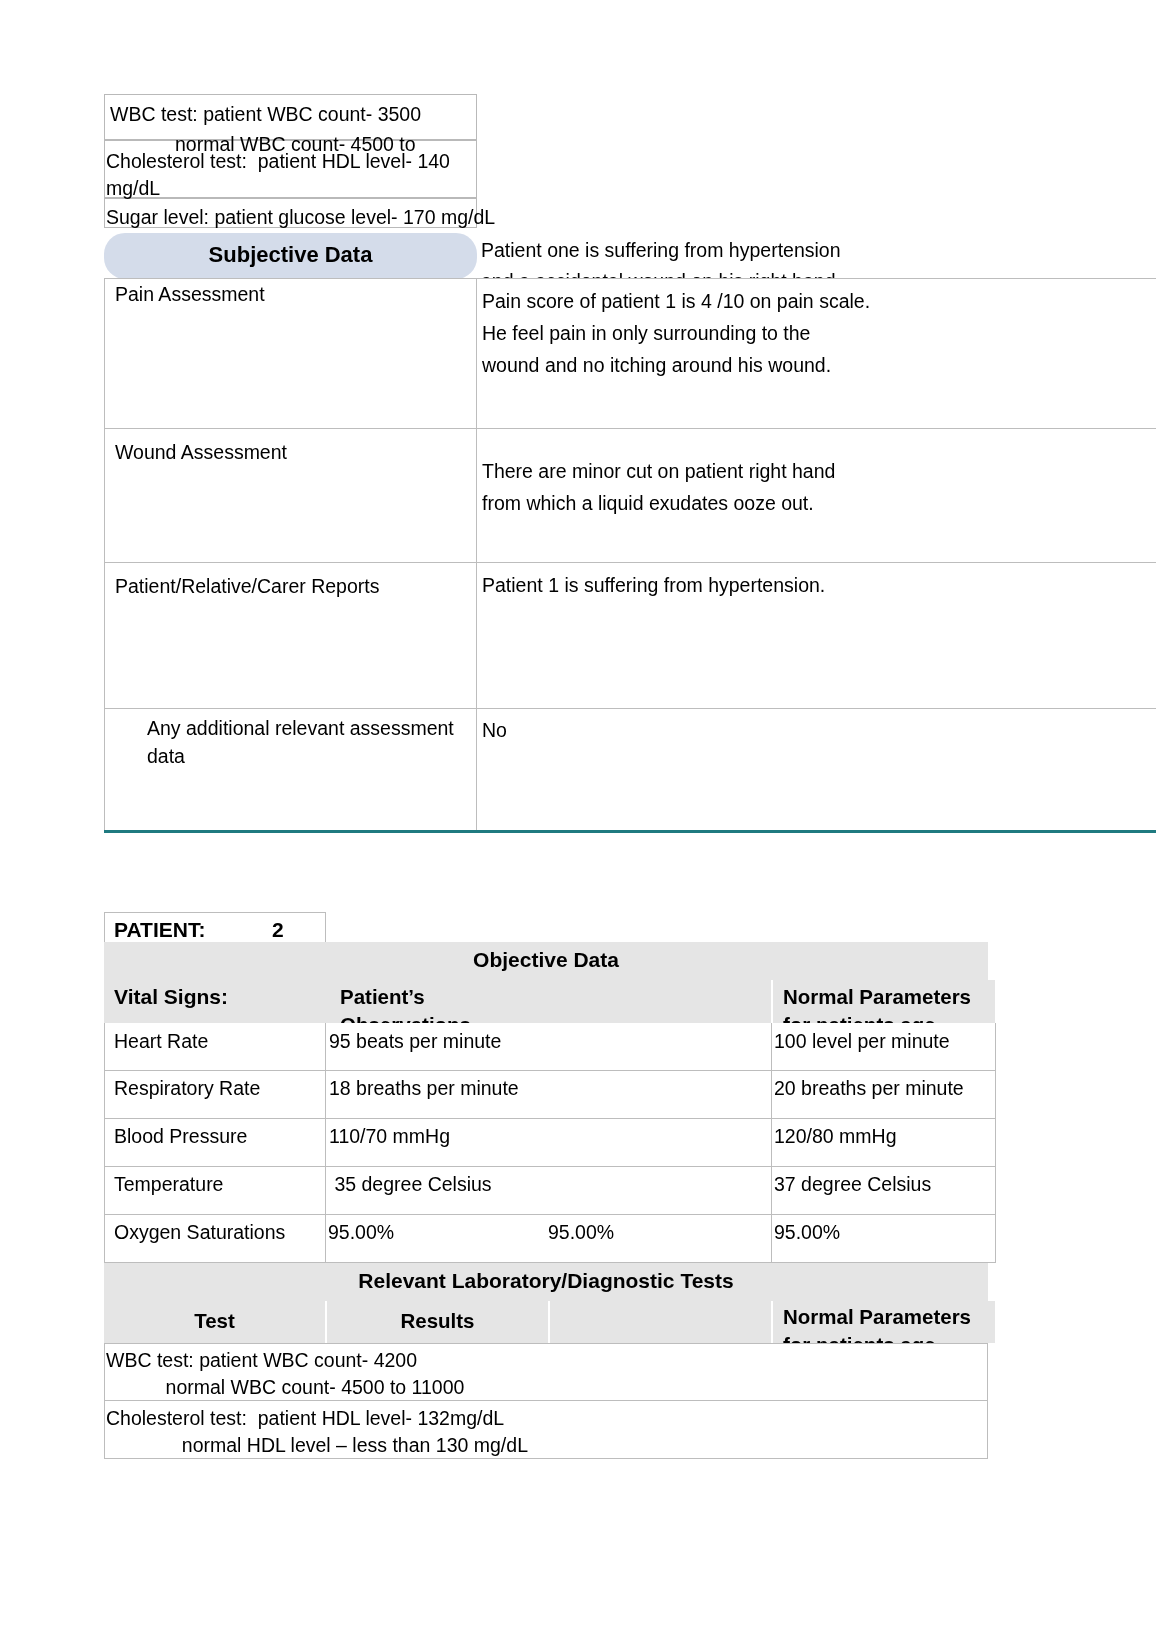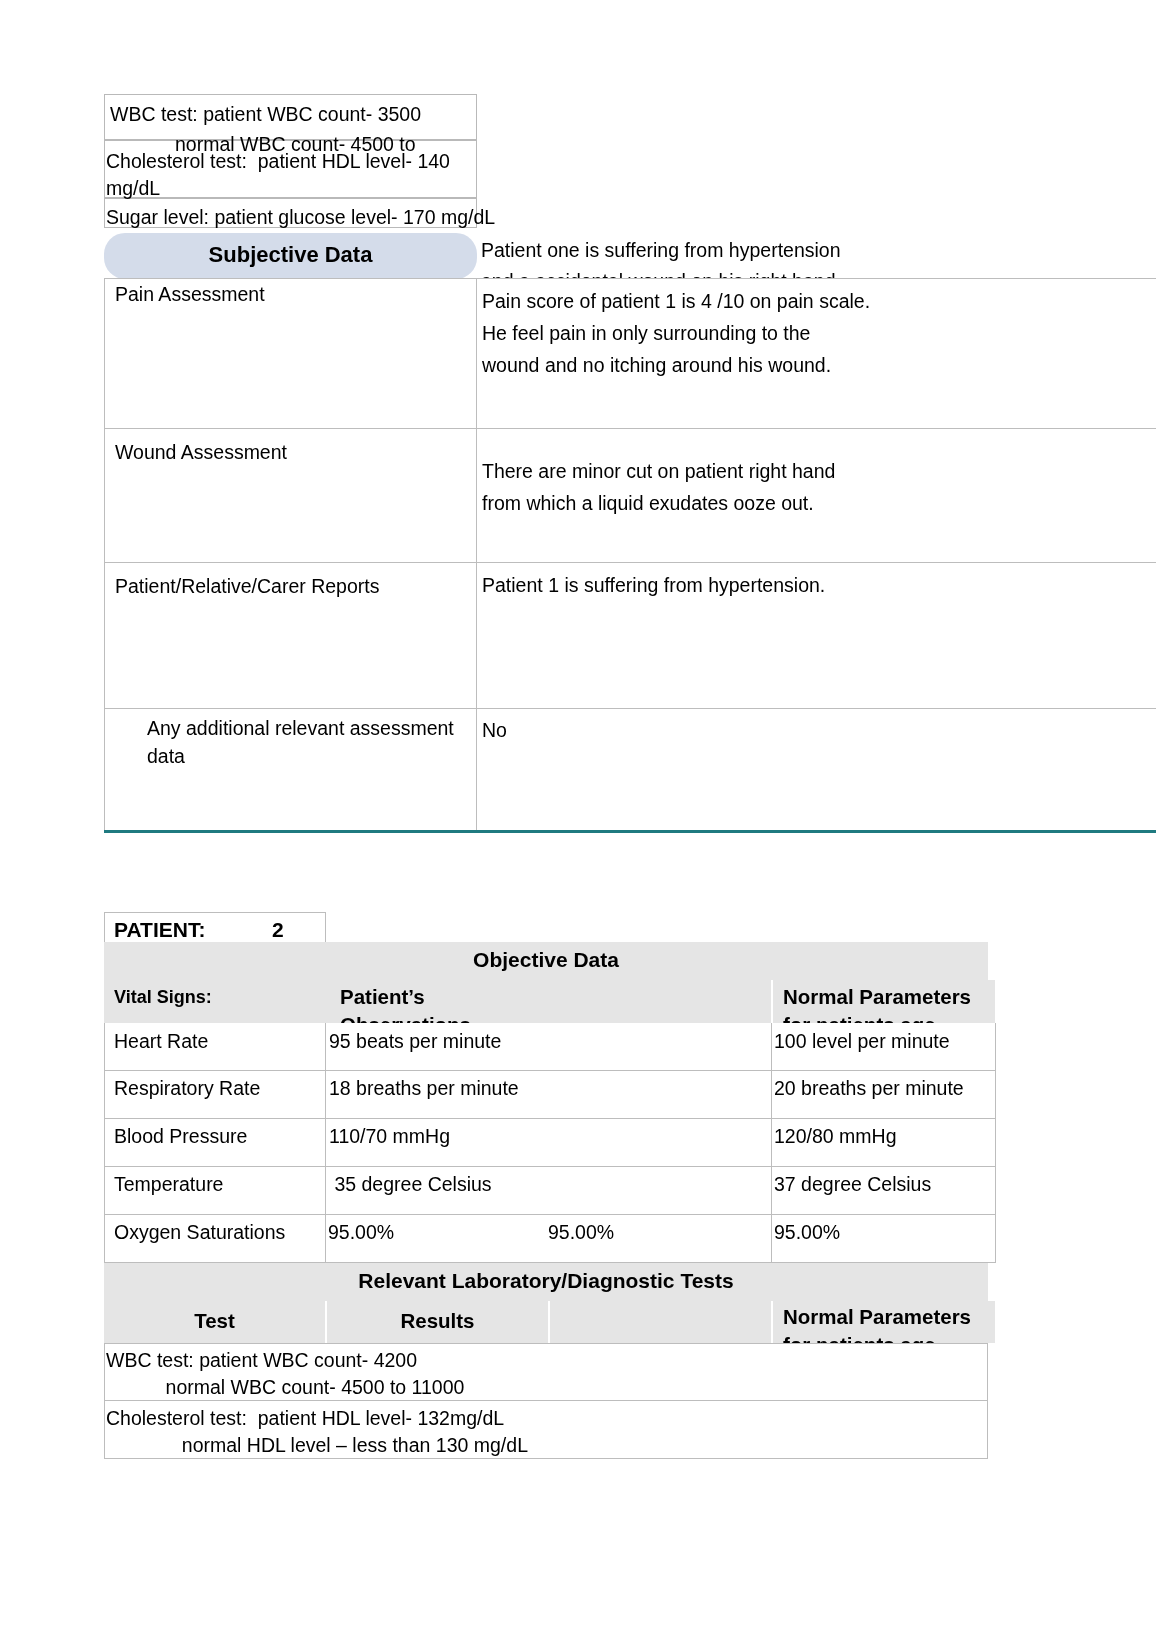--- a/index.html
+++ b/index.html
@@ -168,21 +168,21 @@
   <div id="divider"></div>
 
   <div id="tbl2">
 
     <div class="t2box" style="left:0px; top:0px; width:222px; height:32px; border:1px solid #bdbdbd; border-bottom:none;"></div>
     <div class="t2txt" style="left:10px; top:4px; font-weight:bold; font-size:21px;">PATIENT:</div>
     <div class="t2txt" style="left:168px; top:4px; font-weight:bold; font-size:21px;">2</div>
 
     <div class="t2hdr ctr" style="left:0px; top:30px; width:884px; height:38px; font-size:21px; line-height:36px;">Objective Data</div>
 
-    <div class="t2hdr" style="left:0px; top:68px; width:227px; height:43px; font-size:18px; padding:3px 0 0 10px;">Vital Signs:</div>
+    <div class="t2hdr" style="left:0px; top:68px; width:227px; height:43px; font-size:21px; padding:3px 0 0 10px;">Vital Signs:</div>
     <div class="t2hdr" style="left:223px; top:68px; width:444px; height:43px; font-size:20.5px; padding:3px 0 0 13px;">Patient’s
 Observations</div>
     <div class="t2hdr" style="left:669px; top:68px; width:222px; height:43px; font-size:20.5px; padding:3px 0 0 10px;">Normal Parameters
 for patients age</div>
 
     <div class="t2line" style="left:0px; top:111px; width:1px; height:240px;"></div>
     <div class="t2line" style="left:221px; top:111px; width:1px; height:240px;"></div>
     <div class="t2line" style="left:667px; top:111px; width:1px; height:240px;"></div>
     <div class="t2line" style="left:891px; top:111px; width:1px; height:240px;"></div>
 

